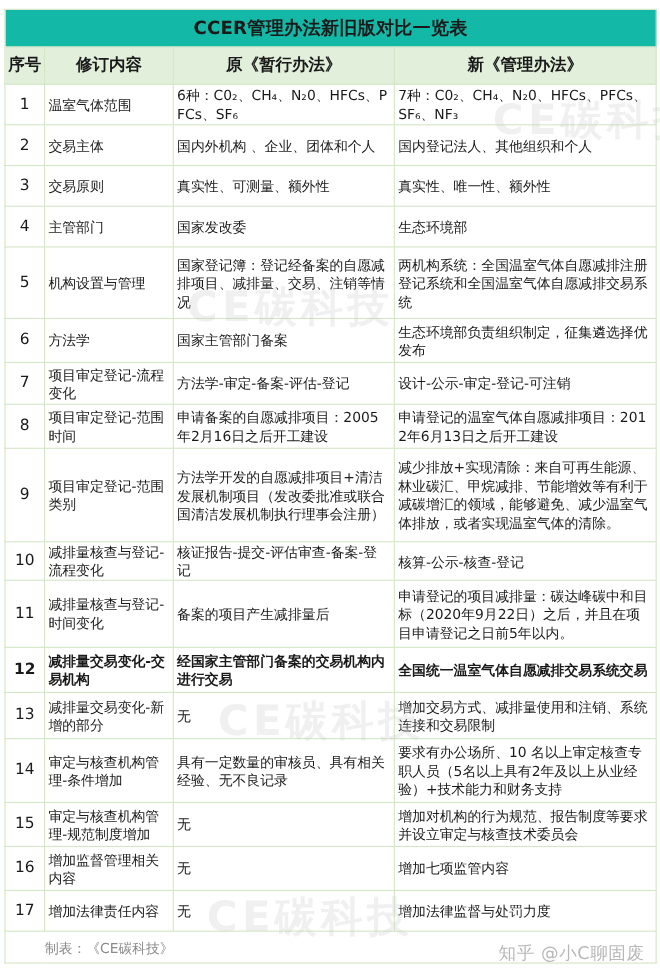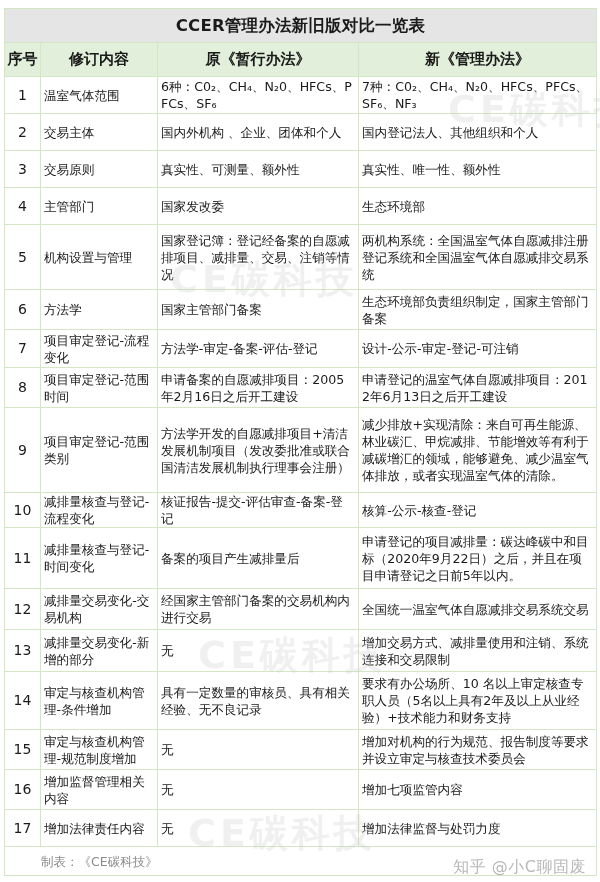--- a/index.html
+++ b/index.html
@@ -29,21 +29,21 @@
     td, th {
       border: 1px solid #d3e6c6;
       padding: 0 3px;
       vertical-align: middle;
       font-size: 12.6px;
       line-height: 17px;
       text-align: left;
       word-break: break-all;
     }
     .title-row th {
-      background: #e5e5e5;
+      background: #14b8a6;
       height: 33px;
       font-size: 16.5px;
       font-weight: bold;
       text-align: center;
       letter-spacing: 0.2px;
     }
     .head-row th {
       background: #e2efda;
       height: 33px;
       font-size: 15px;
@@ -135,21 +135,21 @@
         <tr style="height: 65px;">
           <td class="c-no">5</td>
           <td class="c-item">机构设置与管理</td>
           <td class="c-old">国家登记簿：登记经备案的自愿减排项目、减排量、交易、注销等情况</td>
           <td class="c-new">两机构系统：全国温室气体自愿减排注册登记系统和全国温室气体自愿减排交易系统</td>
         </tr>
         <tr style="height: 40px;">
           <td class="c-no">6</td>
           <td class="c-item">方法学</td>
           <td class="c-old">国家主管部门备案</td>
-          <td class="c-new">生态环境部负责组织制定，国家主管部门备案</td>
+          <td class="c-new">生态环境部负责组织制定，征集遴选择优发布</td>
         </tr>
         <tr style="height: 38px;">
           <td class="c-no">7</td>
           <td class="c-item">项目审定登记-流程变化</td>
           <td class="c-old">方法学-审定-备案-评估-登记</td>
           <td class="c-new">设计-公示-审定-登记-可注销</td>
         </tr>
         <tr style="height: 40px;">
           <td class="c-no">8</td>
           <td class="c-item">项目审定登记-范围时间</td>
@@ -167,21 +167,21 @@
           <td class="c-item">减排量核查与登记-流程变化</td>
           <td class="c-old">核证报告-提交-评估审查-备案-登记</td>
           <td class="c-new">核算-公示-核查-登记</td>
         </tr>
         <tr style="height: 61px;">
           <td class="c-no">11</td>
           <td class="c-item">减排量核查与登记-时间变化</td>
           <td class="c-old">备案的项目产生减排量后</td>
           <td class="c-new">申请登记的项目减排量：碳达峰碳中和目标（2020年9月22日）之后，并且在项目申请登记之日前5年以内。</td>
         </tr>
-        <tr style="height: 41px;">
+        <tr style="height: 41px; font-weight: bold;">
           <td class="c-no">12</td>
           <td class="c-item">减排量交易变化-交易机构</td>
           <td class="c-old">经国家主管部门备案的交易机构内进行交易</td>
           <td class="c-new">全国统一温室气体自愿减排交易系统交易</td>
         </tr>
         <tr style="height: 42px;">
           <td class="c-no">13</td>
           <td class="c-item">减排量交易变化-新增的部分</td>
           <td class="c-old">无</td>
           <td class="c-new">增加交易方式、减排量使用和注销、系统连接和交易限制</td>

